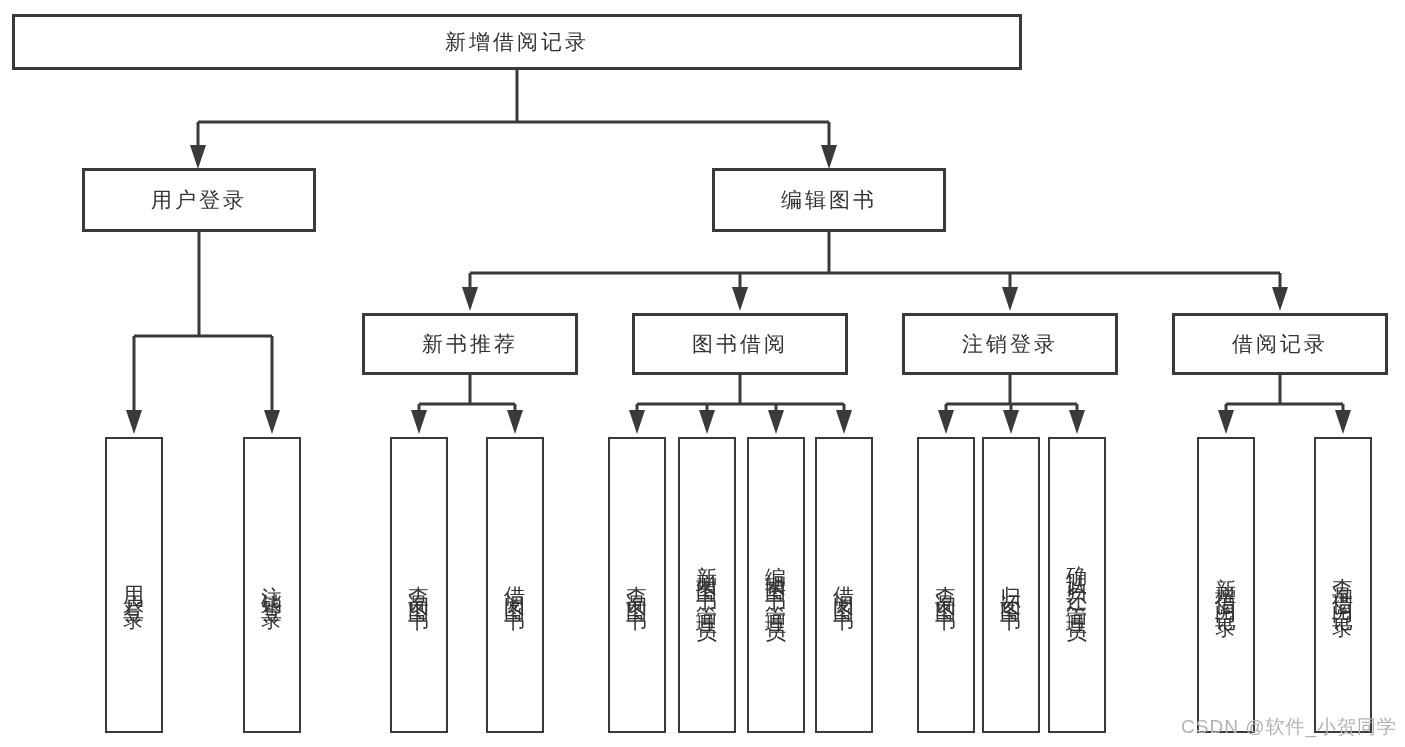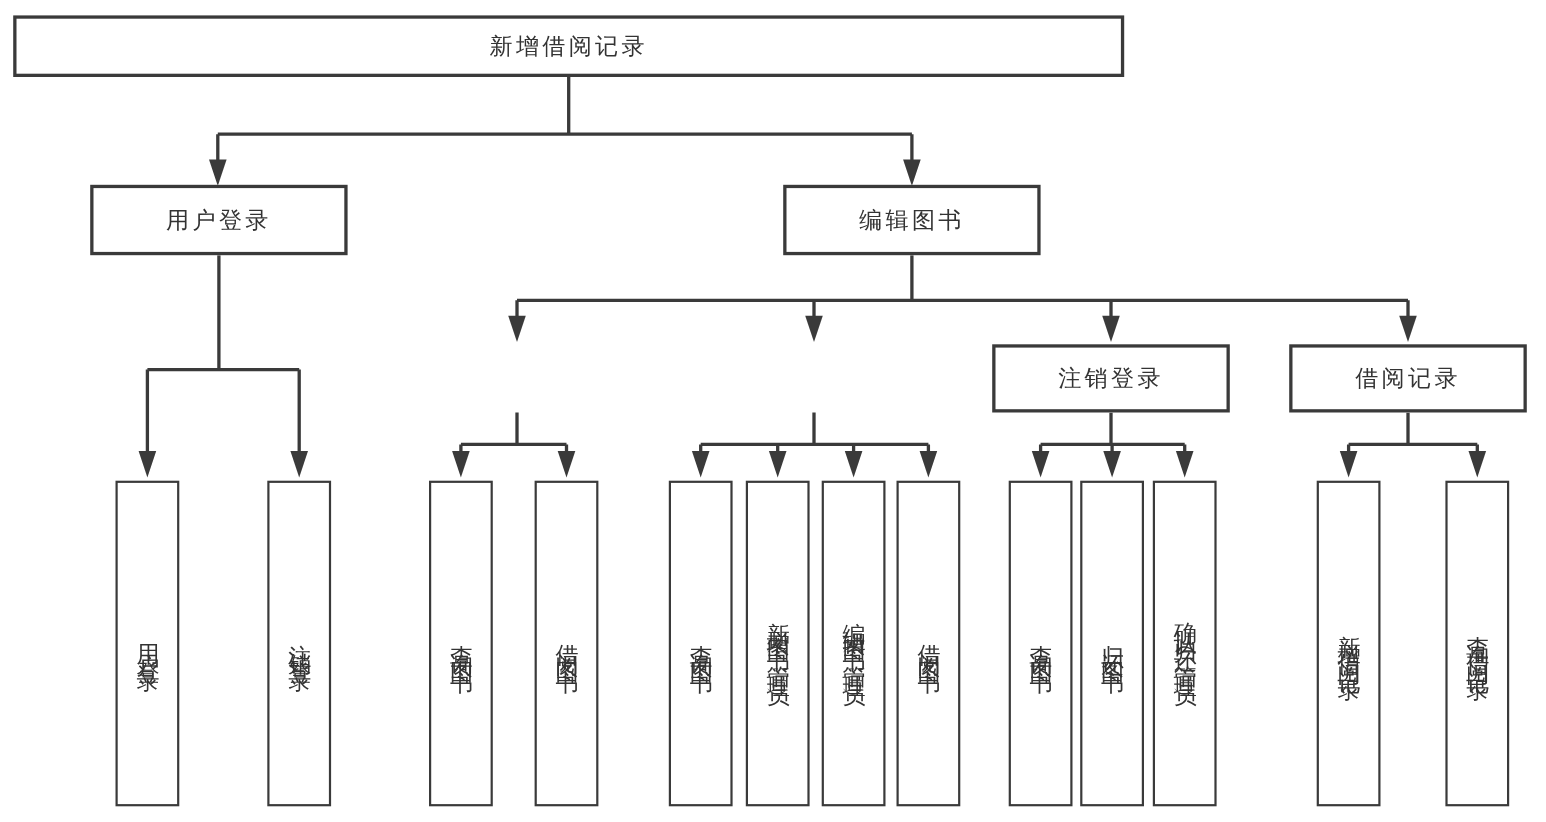--- a/index.html
+++ b/index.html
@@ -99,20 +99,22 @@
     <path d="M1280 375 V404 M1226 404 H1343 M1226 404 V414 M1343 404 V414"></path>
     <polygon points="1218,410 1234,410 1226,434"></polygon>
     <polygon points="1335,410 1351,410 1343,434"></polygon>
   </svg>
 
   <div class="node" id="root">新增借阅记录</div>
 
   <div class="node" id="n-user-login">用户登录</div>
   <div class="node" id="n-book-mgmt">编辑图书</div>
 
+  <div class="node" id="n-new-books">新书推荐</div>
+  <div class="node" id="n-book-borrow">图书借阅</div>
   <div class="node" id="n-cur-borrow">注销登录</div>
   <div class="node" id="n-borrow-rec">借阅记录</div>
 
   <div class="node leaf" id="l-a1">用户登录</div>
   <div class="node leaf" id="l-a2">注销登录</div>
 
   <div class="node leaf" id="l-b1">查询图书</div>
   <div class="node leaf" id="l-b2">借阅图书</div>
 
   <div class="node leaf" id="l-c1">查询图书</div>
@@ -120,13 +122,14 @@
   <div class="node leaf" id="l-c3">编辑图书（管理员）</div>
   <div class="node leaf" id="l-c4">借阅图书</div>
 
   <div class="node leaf" id="l-d1">查询图书</div>
   <div class="node leaf" id="l-d2">归还图书</div>
   <div class="node leaf" id="l-d3">确认归还（管理员）</div>
 
   <div class="node leaf" id="l-e1">新增借阅记录</div>
   <div class="node leaf" id="l-e2">查询借阅记录</div>
 
+  <div id="watermark">CSDN @软件_小贺同学</div>
 </div>
 
 </body></html>

